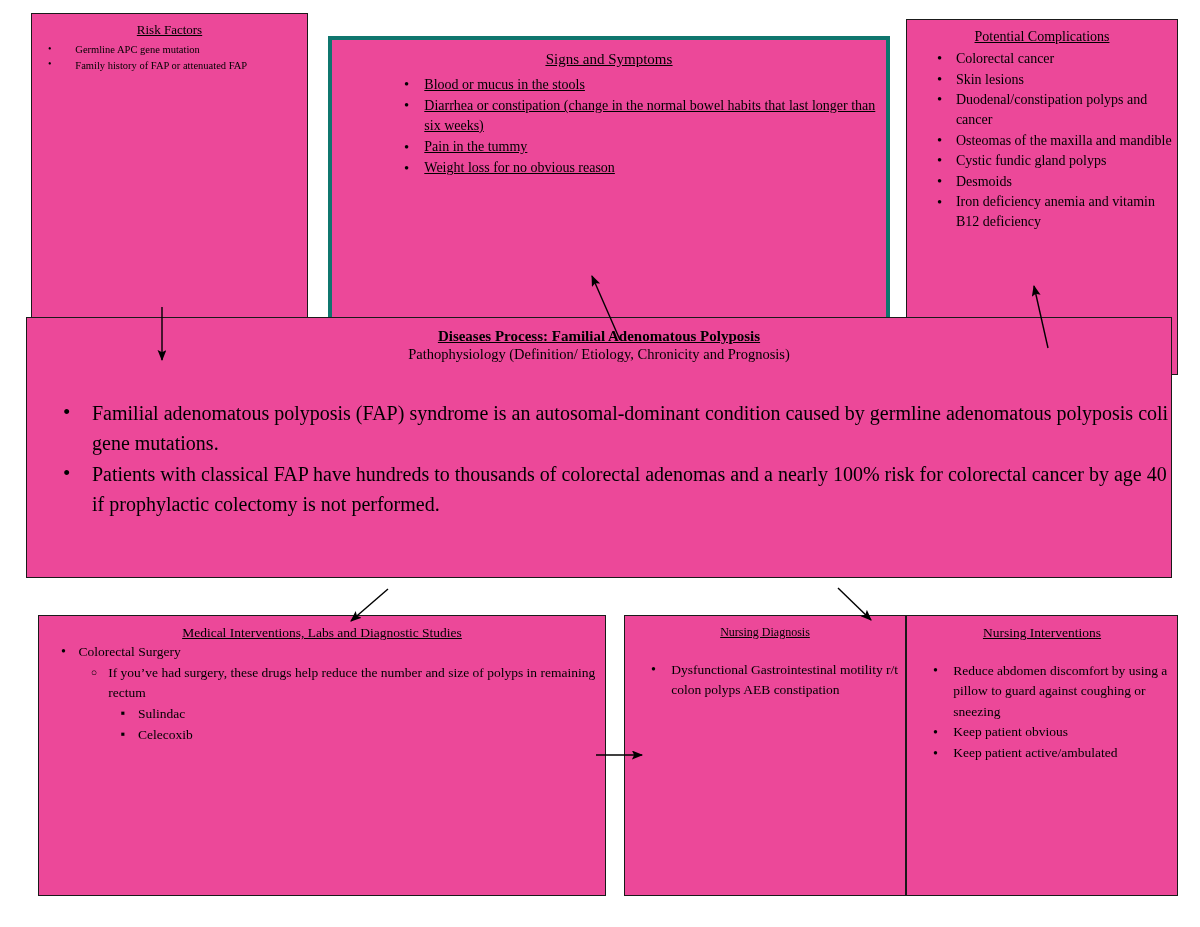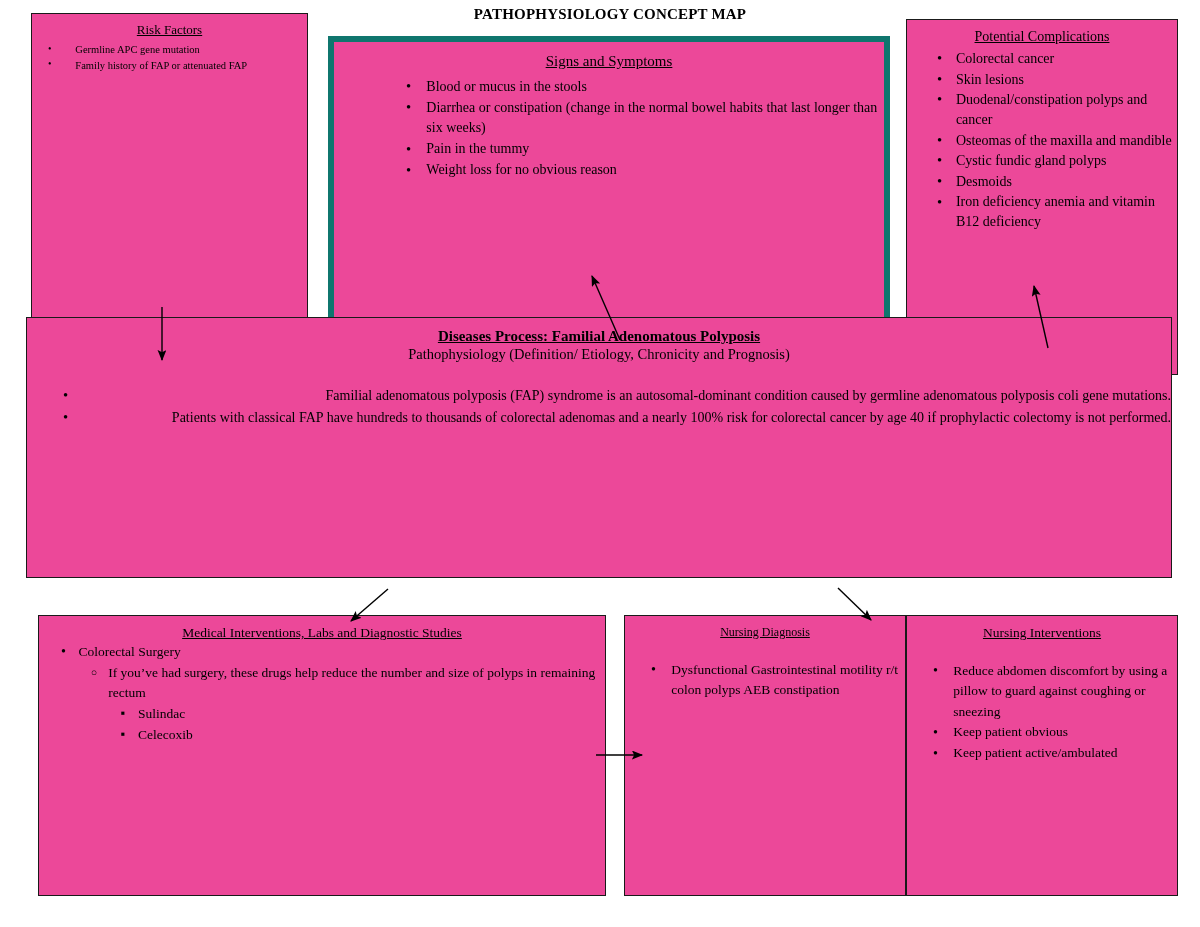--- a/index.html
+++ b/index.html
@@ -1,19 +1,19 @@
 <!DOCTYPE html>
 <html><head>
 <meta charset="utf-8">
 <style>
   html,body{margin:0;padding:0;background:#ffffff;}
   body{width:1200px;height:927px;font-family:"Liberation Serif",serif;color:#000;}
   #canvas{position:relative;width:1200px;height:927px;overflow:hidden;}
   .box{position:absolute;border:1.5px solid #1a1a1a;background:#ec4899;box-sizing:border-box;}
-  .box.dbl{border:6px solid #0f766e;}
+  .box.dbl{border:4px solid #0f766e;text-decoration:underline;}
   .hdr{text-align:center;text-decoration:underline;font-weight:400;}
   .hdr.bold{font-weight:bold;}
   .sub{text-align:center;}
   ul{list-style:none;margin:0;padding:0;}
   li{position:relative;padding-left:1.05em;margin:0 0 0.05em 0;}
   li:before{content:"\2022";position:absolute;left:0;top:-0.05em;font-size:1.05em;}
   li.circ:before{content:"\25CB";font-size:0.78em;top:0.18em;}
   li.sq:before{content:"\25AA";font-size:0.95em;top:0.02em;}
   .lvl2{margin-left:2.2em;}
   .lvl3{margin-left:4.4em;}
@@ -33,21 +33,21 @@
   #signs-box li{padding-left:1.45em;}
 
   #complications-box{left:906px;top:19px;width:272px;height:356px;}
   #complications-box .hdr{font-size:14px;margin-top:9px;}
   #complications-box ul{font-size:14px;margin-top:4px;padding-left:30px;line-height:1.42;}
   #complications-box li{padding-left:1.35em;}
 
   #disease-box{left:26px;top:317px;width:1146px;height:261px;}
   #disease-box .hdr{font-size:15px;margin-top:10px;}
   #disease-box .sub{font-size:14.5px;margin-top:1px;}
-  #disease-box ul{font-size:14px;margin-top:22px;padding-left:36px;line-height:1.5;text-align:right;}
+  #disease-box ul{font-size:20px;margin-top:35px;padding-left:36px;line-height:1.5;}
   #disease-box li{padding-left:1.45em;}
 
   #medical-box{left:38px;top:615px;width:568px;height:281px;}
   #medical-box .hdr{font-size:13.5px;margin-top:9px;}
   #medical-box ul{font-size:13.5px;margin-top:1px;padding-left:22px;line-height:1.5;}
   #medical-box li{padding-left:1.3em;}
 
   #nursing-dx-box{left:624px;top:615px;width:282px;height:281px;}
   #nursing-dx-box .hdr{font-size:12px;margin-top:9px;}
   #nursing-dx-box ul{font-size:13.5px;margin-top:20px;padding-left:26px;line-height:1.5;}
@@ -56,21 +56,20 @@
   #nursing-rx-box{left:906px;top:615px;width:272px;height:281px;}
   #nursing-rx-box .hdr{font-size:13.5px;margin-top:9px;}
   #nursing-rx-box ul{font-size:13.5px;margin-top:20px;padding-left:26px;line-height:1.5;}
   #nursing-rx-box li{padding-left:1.5em;}
 </style>
 </head>
 <body>
 
 <div id="canvas">
 
-  <div id="title">PATHOPHYSIOLOGY CONCEPT MAP</div>
 
   <div class="box" id="risk-factors-box">
     <div class="hdr">Risk Factors</div>
     <ul>
       <li>Germline APC gene mutation</li>
       <li>Family history of FAP or attenuated FAP</li>
     </ul>
   </div>
 
   <div class="box dbl" id="signs-box">

